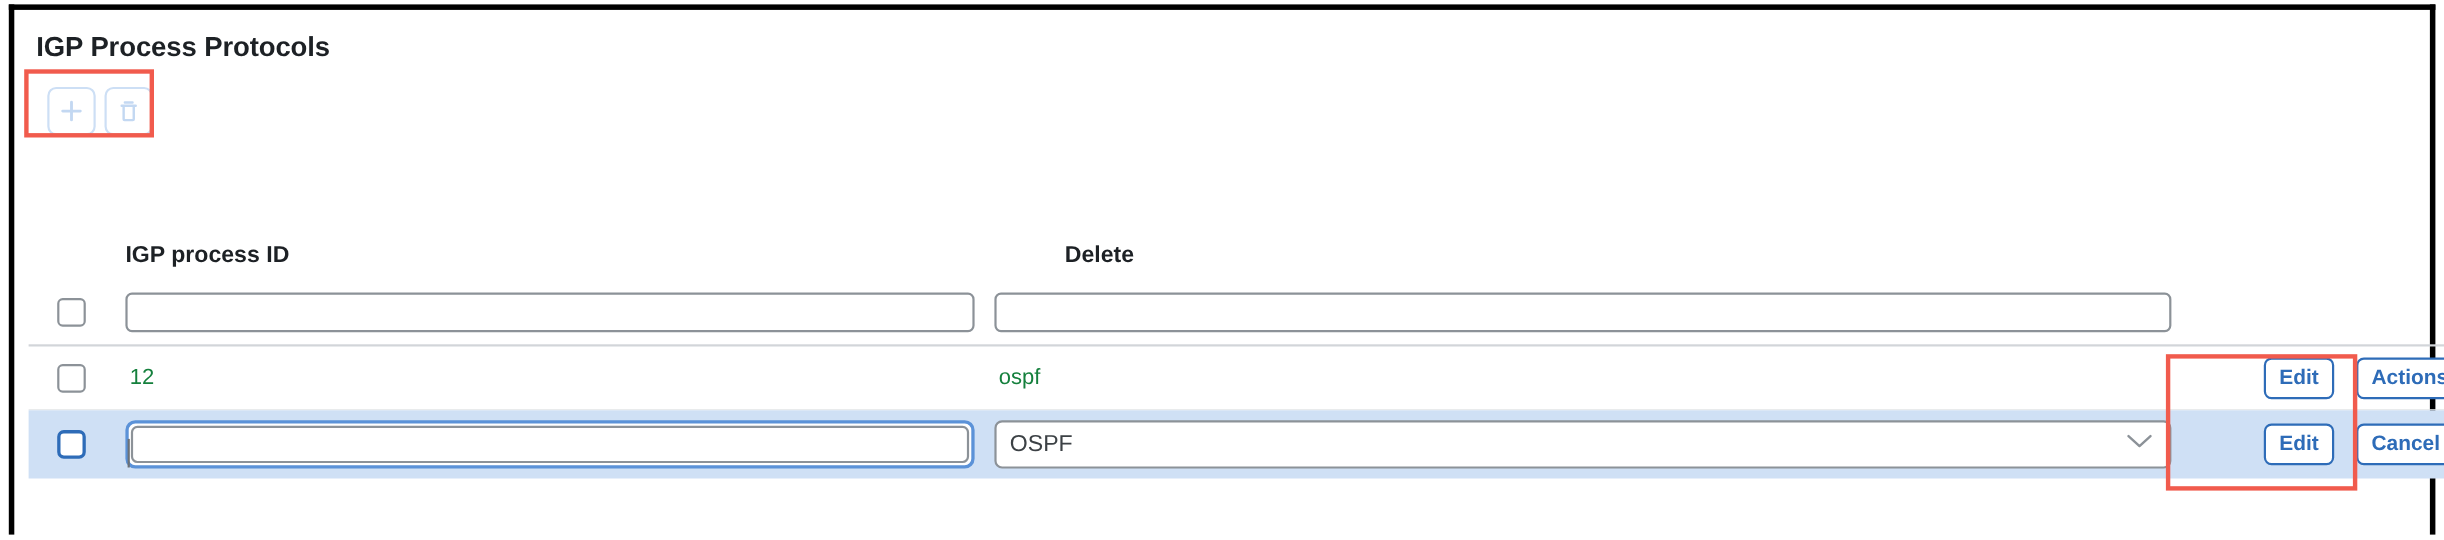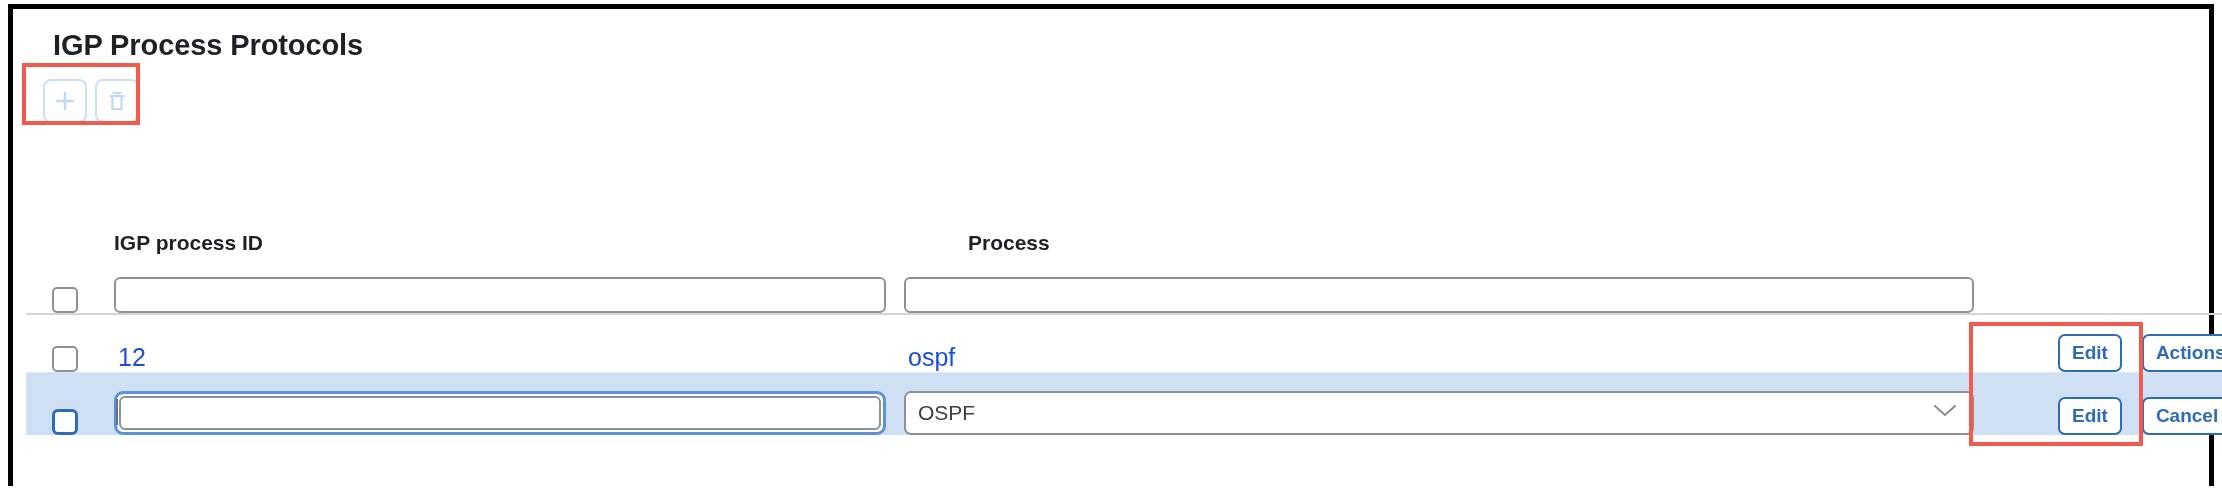--- a/index.html
+++ b/index.html
@@ -26,23 +26,23 @@
     width: 2206px;
     height: 482px;
     border: 5px solid #000000;
     border-bottom: none;
     background: #ffffff;
   }
 
   
   .panel-title {
     position: absolute;
-    left: 40px;
+    left: 20px;
     top: 20px;
-    font-size: 29px;
+    font-size: 25px;
     font-weight: bold;
     color: #1d2125;
     letter-spacing: -0.1px;
     white-space: nowrap;
   }
 
   
   .red-box {
     position: absolute;
     border: 4px solid #f15b4d;
@@ -76,21 +76,21 @@
 
   
   .table {
     position: absolute;
     left: 13px;
     top: 200px;
     width: 2196px;
   }
   .row {
     display: flex;
-    align-items: flex-end;
+    align-items: center;
     width: 100%;
     position: relative;
   }
 
   .col-check    { width: 78px;  flex: 0 0 78px;  display: flex; justify-content: center; }
   .col-id       { width: 790px; flex: 0 0 790px; }
   .col-proto    { width: 1090px; flex: 0 0 1090px; }
   .col-actions  { flex: 1 1 auto; }
 
   
@@ -118,22 +118,22 @@
     color: #1d2125;
     padding: 0 10px;
     outline: none;
   }
   .filter-input.id    { width: 772px; margin-left: 10px; }
   .filter-input.proto { width: 1070px; margin-left: 10px; }
 
   
   .row-data { height: 58px; border-bottom: 1px solid #e4e6e8; }
   .cell-text {
-    font-size: 25px;
-    color: #1d4ed8;
+    font-size: 20px;
+    color: #15803d;
     padding-left: 14px;
     white-space: nowrap;
   }
 
   
   .row-edit {
     height: 62px;
     background: #cfe0f5;
   }
 
@@ -257,21 +257,21 @@
     </div>
 
     <div class="table">
 
       <div class="row row-header">
         <div class="col-check"></div>
         <div class="col-id">
           <span class="th th-id">IGP process ID</span>
         </div>
         <div class="col-actions">
-          <span class="th th-actions">Process</span>
+          <span class="th th-actions">Delete</span>
         </div>
       </div>
 
       <div class="row row-filter">
         <div class="col-check">
           <button class="checkbox"></button>
         </div>
         <div class="col-id">
           <input class="filter-input id" type="text" value="" style="">
         </div>

